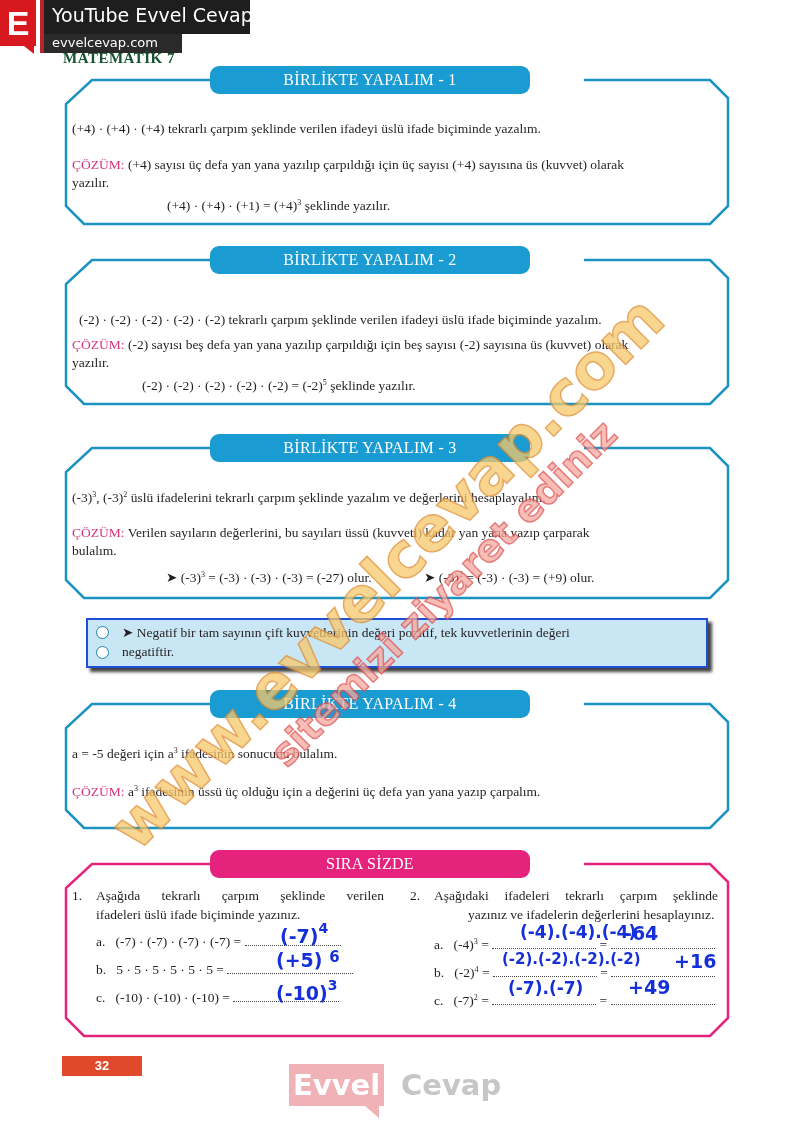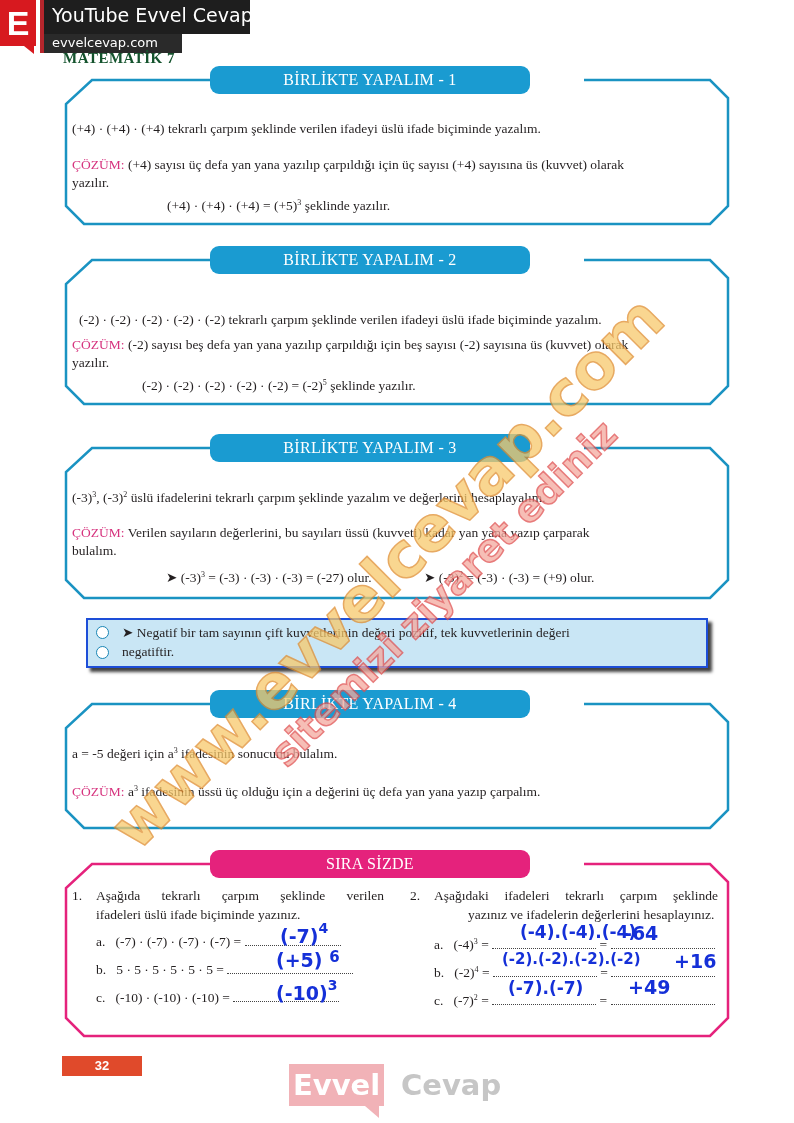--- a/index.html
+++ b/index.html
@@ -60,21 +60,21 @@
 <div class="book-title">MATEMATİK 7</div>
 
 <div class="sect" style="top:66px;height:162px;">
   <svg class="frame" width="670" height="162">
     <path d="M148 14 H30 L4 38 V140 L22 158 H648 L666 140 V32 L648 14 H522" fill="none" stroke="#1a93c2" stroke-width="2.5"></path>
   </svg>
   <div class="hdr" style="top:0;">BİRLİKTE YAPALIM - 1</div>
   <div class="txt" style="left:10px;top:54px;">(+4) · (+4) · (+4) tekrarlı çarpım şeklinde verilen ifadeyi üslü ifade biçiminde yazalım.</div>
   <div class="txt" style="left:10px;top:90px;"><span class="coz">ÇÖZÜM:</span><span> (+4) sayısı üç defa yan yana yazılıp çarpıldığı için üç sayısı (+4) sayısına üs (kuvvet) olarak</span></div>
   <div class="txt" style="left:10px;top:108px;">yazılır.</div>
-  <div class="txt" style="left:105px;top:128px;"><span>(+4) · (+4) · (+4) = (+5)</span><sup>3</sup><span> şeklinde yazılır.</span></div>
+  <div class="txt" style="left:105px;top:128px;"><span>(+4) · (+4) · (+1) = (+4)</span><sup>3</sup><span> şeklinde yazılır.</span></div>
 </div>
 
 <div class="sect" style="top:246px;height:162px;">
   <svg class="frame" width="670" height="162">
     <path d="M148 14 H30 L4 38 V140 L22 158 H648 L666 140 V32 L648 14 H522" fill="none" stroke="#1a93c2" stroke-width="2.5"></path>
   </svg>
   <div class="hdr" style="top:0;">BİRLİKTE YAPALIM - 2</div>
   <div class="txt" style="left:17px;top:54px;margin-top:11px;">(-2) · (-2) · (-2) · (-2) · (-2) tekrarlı çarpım şeklinde verilen ifadeyi üslü ifade biçiminde yazalım.</div>
   <div class="txt" style="left:10px;top:90px;"><span class="coz">ÇÖZÜM:</span><span> (-2) sayısı beş defa yan yana yazılıp çarpıldığı için beş sayısı (-2) sayısına üs (kuvvet) olarak</span></div>
   <div class="txt" style="left:10px;top:108px;">yazılır.</div>

